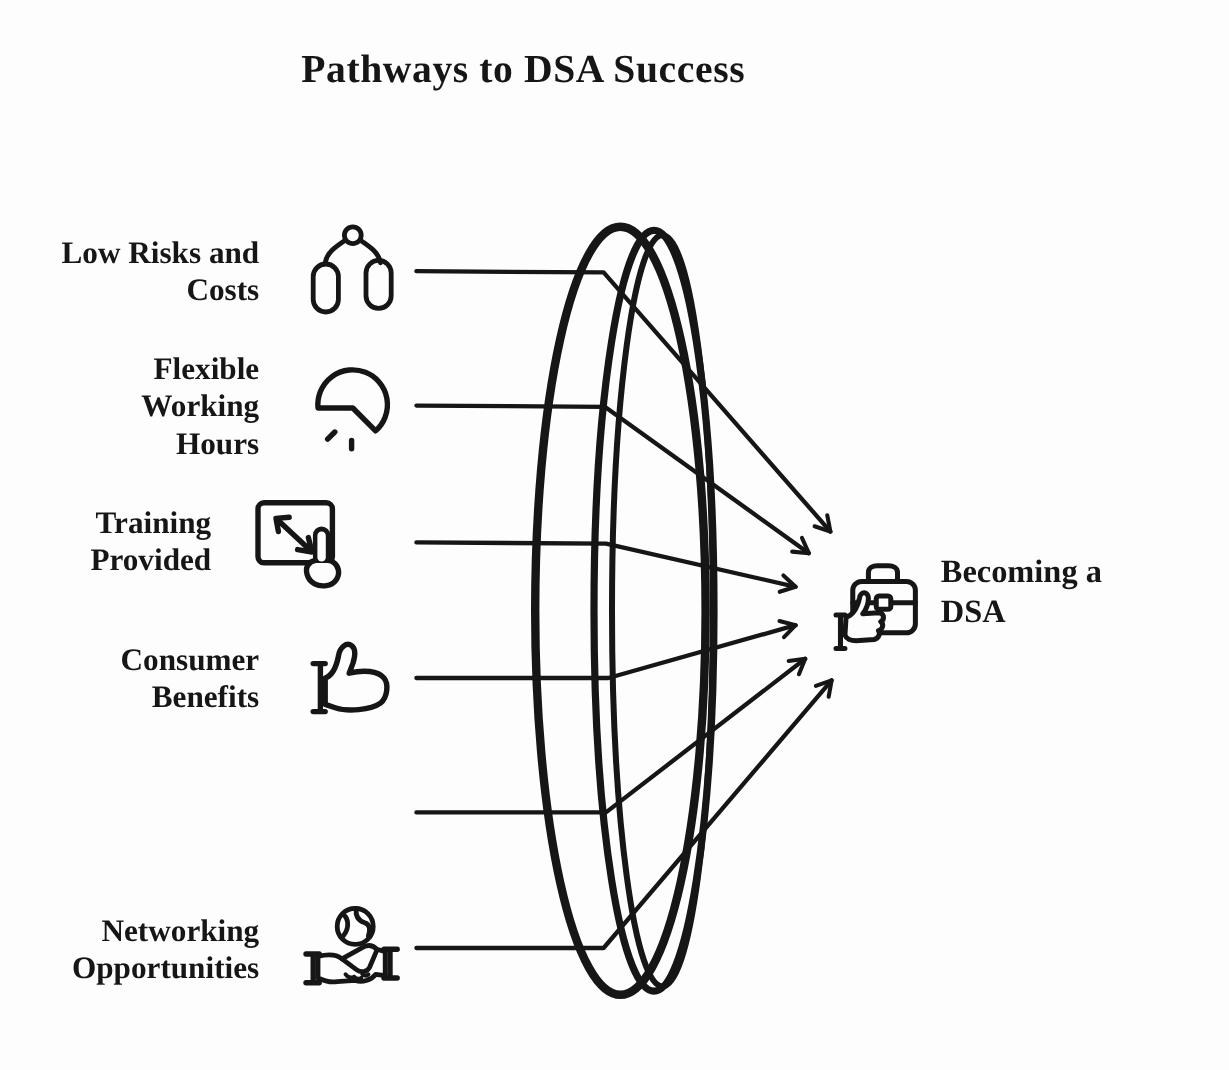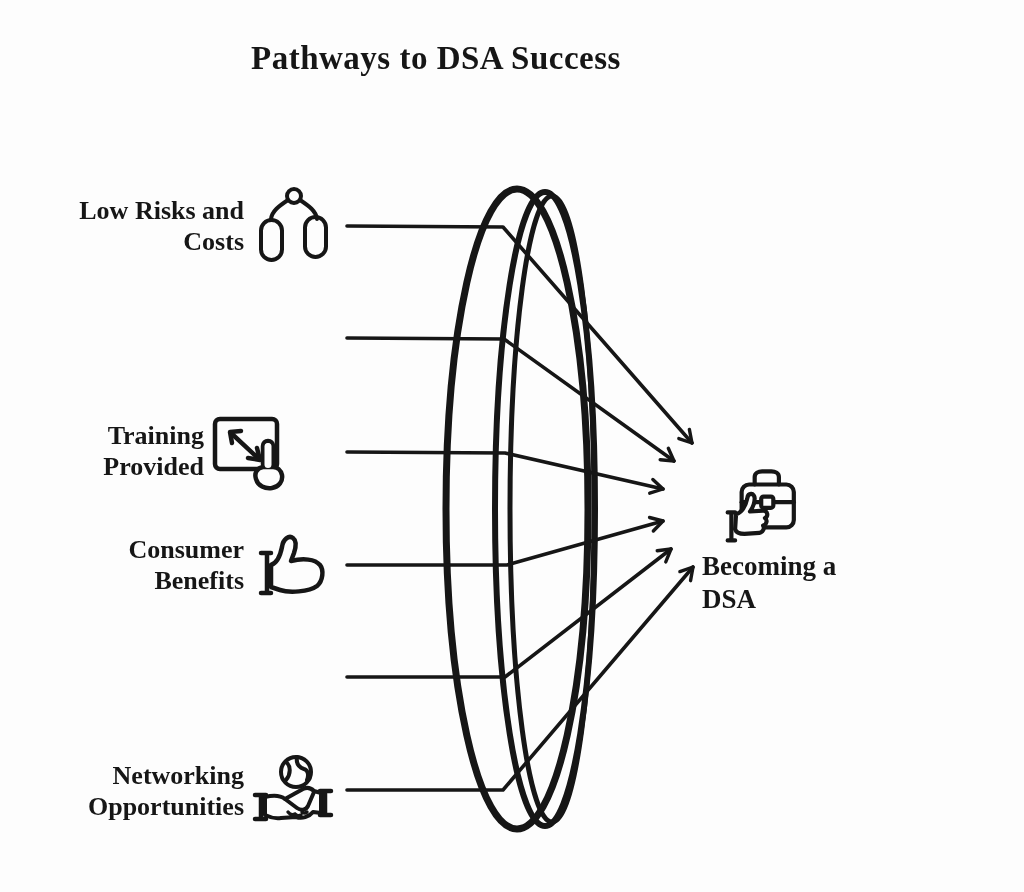--- a/index.html
+++ b/index.html
@@ -3,25 +3,25 @@
 <meta charset="utf-8">
 <style>
   html,body{margin:0;padding:0;}
   body{width:1024px;height:892px;background:#fdfdfd;position:relative;overflow:hidden;
        font-family:"Liberation Serif","DejaVu Serif",serif;color:#161616;}
   .stage{position:absolute;inset:0;}
   .title{position:absolute;top:40px;left:0;width:872px;text-align:center;
          font-size:33px;font-weight:bold;letter-spacing:.5px;}
   .overlay{position:absolute;left:0;top:0;z-index:1;}
   .row{position:absolute;display:flex;align-items:center;justify-content:center;
-       width:320px;z-index:2;}
+       width:320px;z-index:2;gap:28px;}
   .row .label{flex:1;text-align:right;font-weight:bold;font-size:26px;line-height:31px;
        white-space:pre-line;padding-right:6px;}
   .row .iconbox{width:86px;flex:none;display:flex;align-items:center;justify-content:center;}
-  .result{position:absolute;left:692px;top:460px;display:flex;align-items:center;z-index:2;flex-direction:column;}
+  .result{position:absolute;left:692px;top:460px;display:flex;align-items:flex-start;z-index:2;}
   .result .iconbox{width:82px;flex:none;}
   .result .label{font-weight:bold;font-size:27px;line-height:33px;white-space:pre-line;
        margin-left:10px;}
   svg{display:block;}
   .sk{stroke:#161616;fill:none;stroke-linecap:round;stroke-linejoin:round;}
 </style>
 </head>
 <body>
 
 <div class="stage">
@@ -56,20 +56,32 @@
       <svg width="76" height="80" viewBox="0 0 76 80">
         <circle class="sk" cx="39" cy="10" r="7" stroke-width="4"></circle>
         <path class="sk" d="M33,14 C24,20 17,25 16,33" stroke-width="4"></path>
         <path class="sk" d="M45,14 C54,20 61,25 62,33" stroke-width="4"></path>
         <rect class="sk" x="6" y="34" width="21" height="40" rx="10.5" stroke-width="4"></rect>
         <rect class="sk" x="50" y="31" width="21" height="40" rx="10.5" stroke-width="4"></rect>
       </svg>
     </div>
   </div>
 
+  <div class="row" style="top:291px;height:94px;right:688px;">
+    <div class="label">Flexible
+Working
+Hours</div>
+    <div class="iconbox">
+      <svg width="76" height="80" viewBox="0 0 76 80">
+        <path class="sk" d="M39,42 L10,42 A29 29 0 1 1 58,61 Z" stroke-width="4.5"></path>
+        <path class="sk" d="M18,68 L24,62" stroke-width="4.5"></path>
+        <path class="sk" d="M38,69 L38,76" stroke-width="4.5"></path>
+      </svg>
+    </div>
+  </div>
 
   <div class="row" style="top:417px;height:68px;right:728px;">
     <div class="label">Training
 Provided</div>
     <div class="iconbox">
       <svg width="84" height="80" viewBox="0 0 84 80">
         <rect class="sk" x="4" y="8" width="62" height="50" rx="5" stroke-width="4.5"></rect>
         <path class="sk" d="M20,22 L48,48" stroke-width="4.5"></path>
         <path class="sk" d="M30,20 L19,21 L21,32" stroke-width="4.5"></path>
         <path class="sk" d="M46,37 L49,49 L37,47" stroke-width="4.5"></path>

